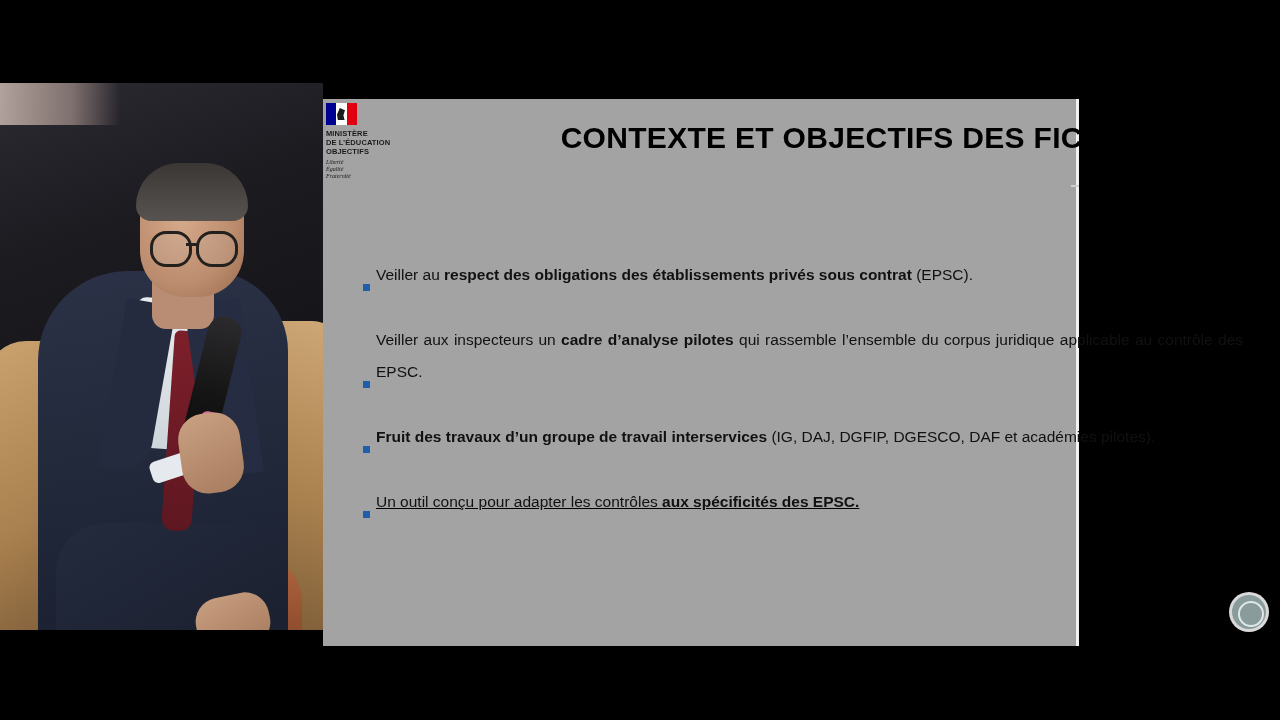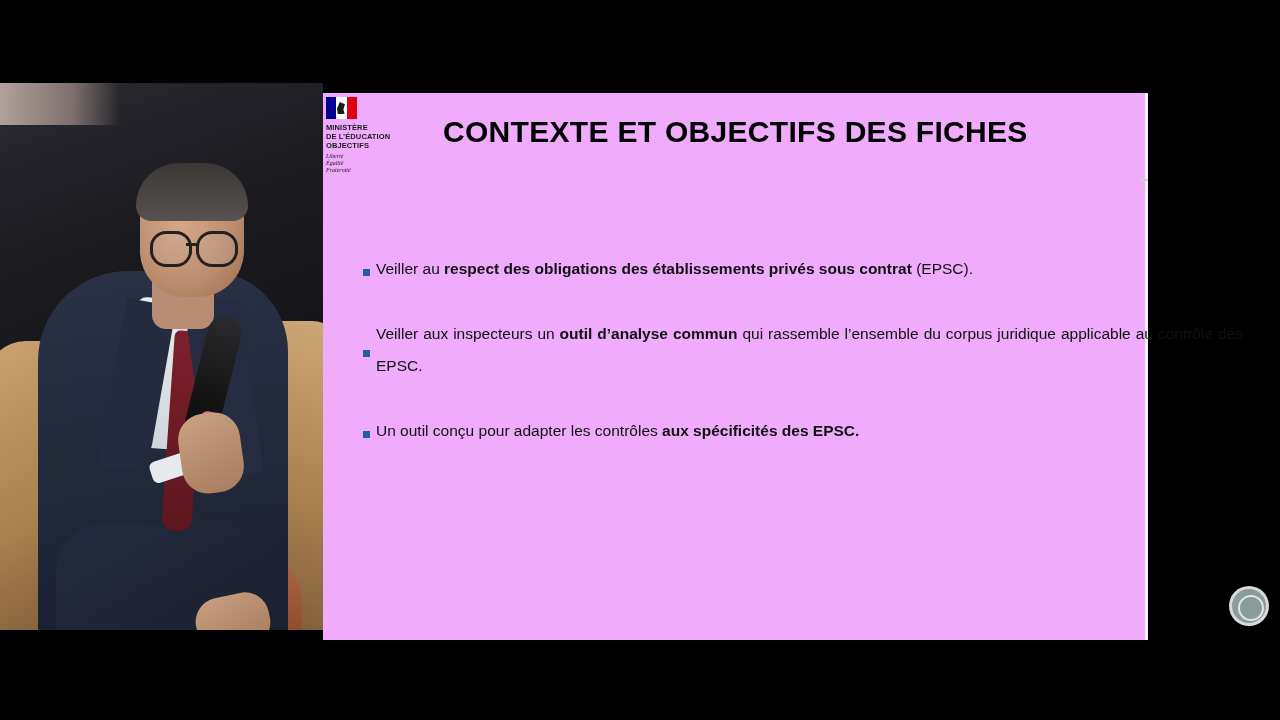--- a/index.html
+++ b/index.html
@@ -204,24 +204,24 @@
     width: 52px; height: 22px;
     background: #e6eaee;
     transform: rotate(-18deg);
     border-radius: 6px;
   }
 
   
   .slide {
     position: absolute;
     left: 323px;
-    top: 93px;
-    width: 825px;
+    top: 99px;
+    width: 756px;
     height: 547px;
-    background: #f0abfc;
+    background: #a3a3a3;
   }
   .slide-edge {
     position: absolute;
     right: 0; top: 0;
     width: 3px; height: 547px;
     background: #f1f1f1;
   }
   .slide-right-tick {
     position: absolute;
     right: 0; top: 86px;
@@ -277,55 +277,56 @@
     font-size: 6px;
     line-height: 7px;
     color: #1a1a1a;
   }
 
   .slide-title {
     position: absolute;
     left: 120px;
     top: 22px;
     width: 820px;
+    text-align: center;
     font-size: 30px;
     font-weight: bold;
     color: #000000;
     letter-spacing: .3px;
   }
 
   .bullets {
     position: absolute;
     left: 40px;
     top: 160px;
     width: 880px;
   }
   .bullet-row {
     display: flex;
-    align-items: center;
+    align-items: flex-end;
     margin-bottom: 33px;
   }
   .bullet-mark {
     flex: 0 0 auto;
     width: 7px;
     height: 7px;
     background: #1f5ea8;
     margin-top: 7px;
     margin-right: 6px;
   }
   .bullet-text {
     flex: 1 1 auto;
     font-size: 15.5px;
     line-height: 32px;
     color: #111111;
     text-align: justify;
     text-justify: inter-word;
   }
   .bullet-text b { font-weight: bold; }
-  .b-last { margin-bottom: 18px; }
+  .b-last { margin-bottom: 18px; text-decoration: underline; }
 
   
   .badge {
     position: absolute;
     left: 909px;
     top: 496px;
     width: 34px;
     height: 34px;
     border-radius: 50%;
     background: #8a9b9b;
@@ -400,21 +401,25 @@
 
     <div class="slide-title">CONTEXTE ET OBJECTIFS DES FICHES</div>
 
     <div class="bullets">
       <div class="bullet-row">
         <span class="bullet-mark"></span>
         <span class="bullet-text"><span>Veiller au </span><b>respect des obligations des établissements privés sous contrat</b><span> (EPSC).</span></span>
       </div>
       <div class="bullet-row">
         <span class="bullet-mark"></span>
-        <span class="bullet-text"><span>Veiller aux inspecteurs un </span><b>outil d’analyse commun</b><span> qui rassemble l’ensemble du corpus juridique applicable au contrôle des EPSC.</span></span>
+        <span class="bullet-text"><span>Veiller aux inspecteurs un </span><b>cadre d’analyse pilotes</b><span> qui rassemble l’ensemble du corpus juridique applicable au contrôle des EPSC.</span></span>
+      </div>
+      <div class="bullet-row">
+        <span class="bullet-mark"></span>
+        <span class="bullet-text"><b>Fruit des travaux d’un groupe de travail interservices</b><span> (IG, DAJ, DGFIP, DGESCO, DAF et académies pilotes).</span></span>
       </div>
       <div class="bullet-row b-last">
         <span class="bullet-mark"></span>
         <span class="bullet-text"><span>Un outil conçu pour adapter les contrôles </span><b>aux spécificités des EPSC.</b></span>
       </div>
     </div>
 
     <div class="badge">
       <div class="badge-inner"></div>
     </div>

